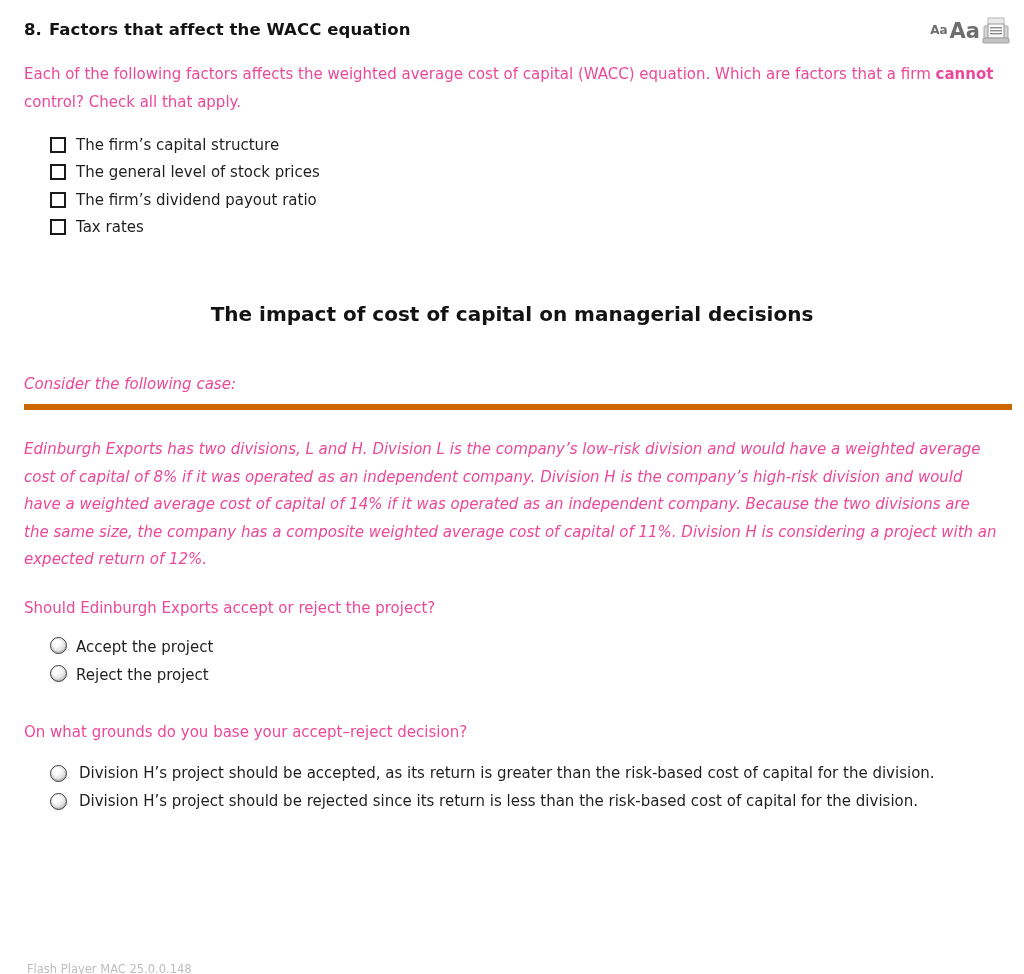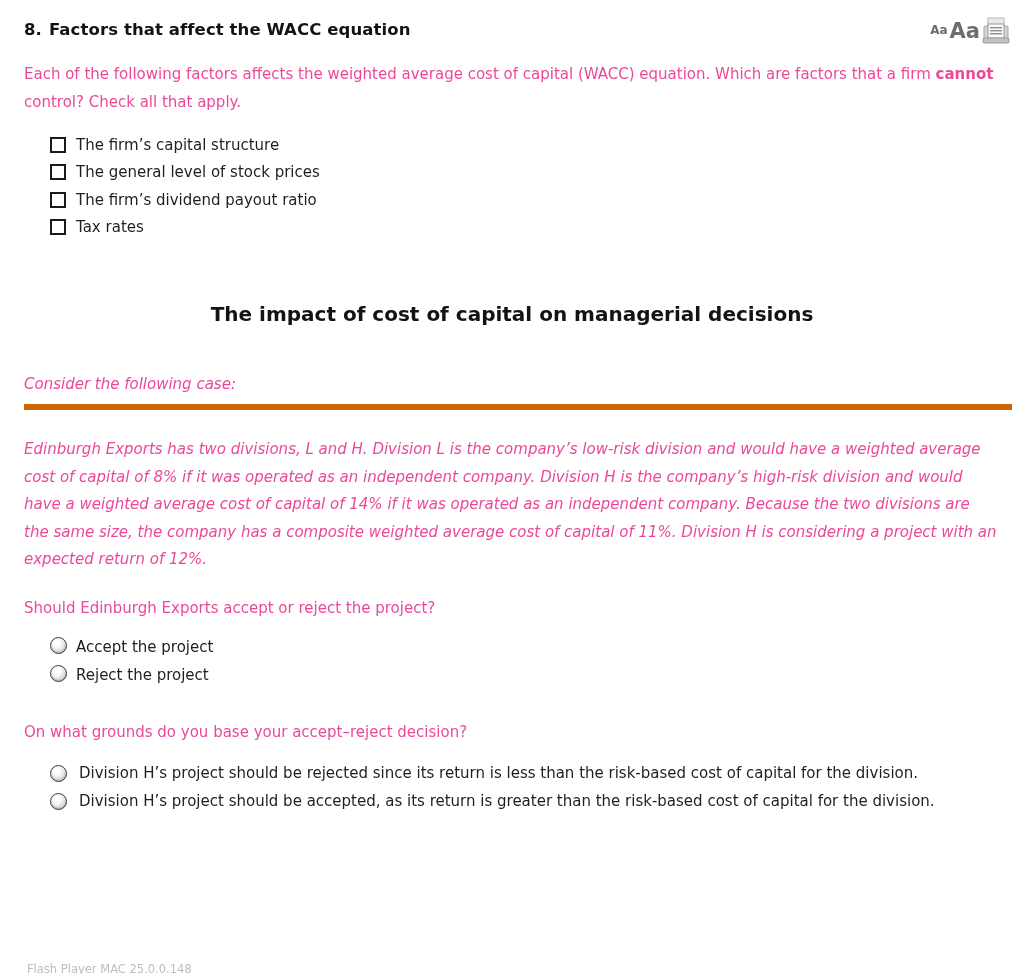--- a/index.html
+++ b/index.html
@@ -262,23 +262,23 @@
       <span class="radio"></span>
       <span class="radio-label">Reject the project</span>
     </div>
   </div>
 
   <div class="para question-2">On what grounds do you base your accept–reject decision?</div>
 
   <div class="radio-group-2">
     <div class="radio-row">
       <span class="radio"></span>
+      <span class="radio-label">Division H’s project should be accepted, as its return is greater than the risk-based cost of capital for the division.</span>
+    </div>
+    <div class="radio-row">
+      <span class="radio"></span>
       <span class="radio-label">Division H’s project should be rejected since its return is less than the risk-based cost of capital for the division.</span>
     </div>
-    <div class="radio-row">
-      <span class="radio"></span>
-      <span class="radio-label">Division H’s project should be accepted, as its return is greater than the risk-based cost of capital for the division.</span>
-    </div>
   </div>
 
 </div>
 
 <div class="footer-status">Flash Player MAC 25.0.0.148</div>
 
 </body></html>

